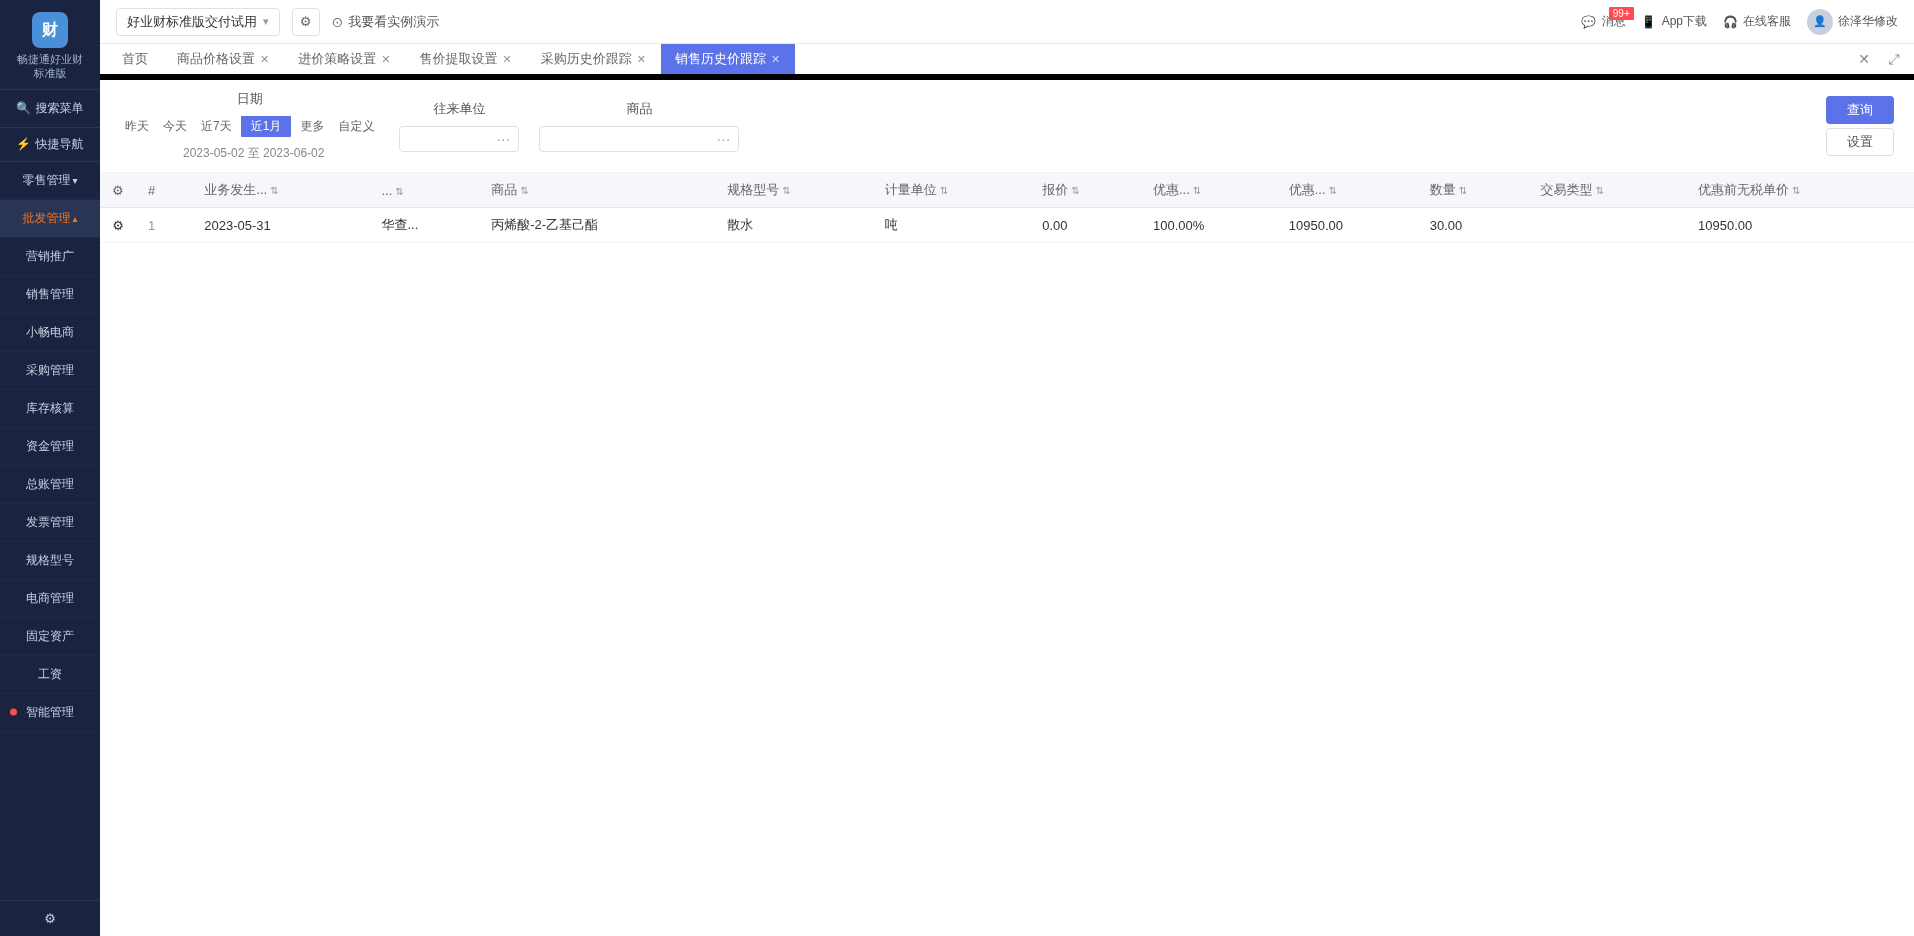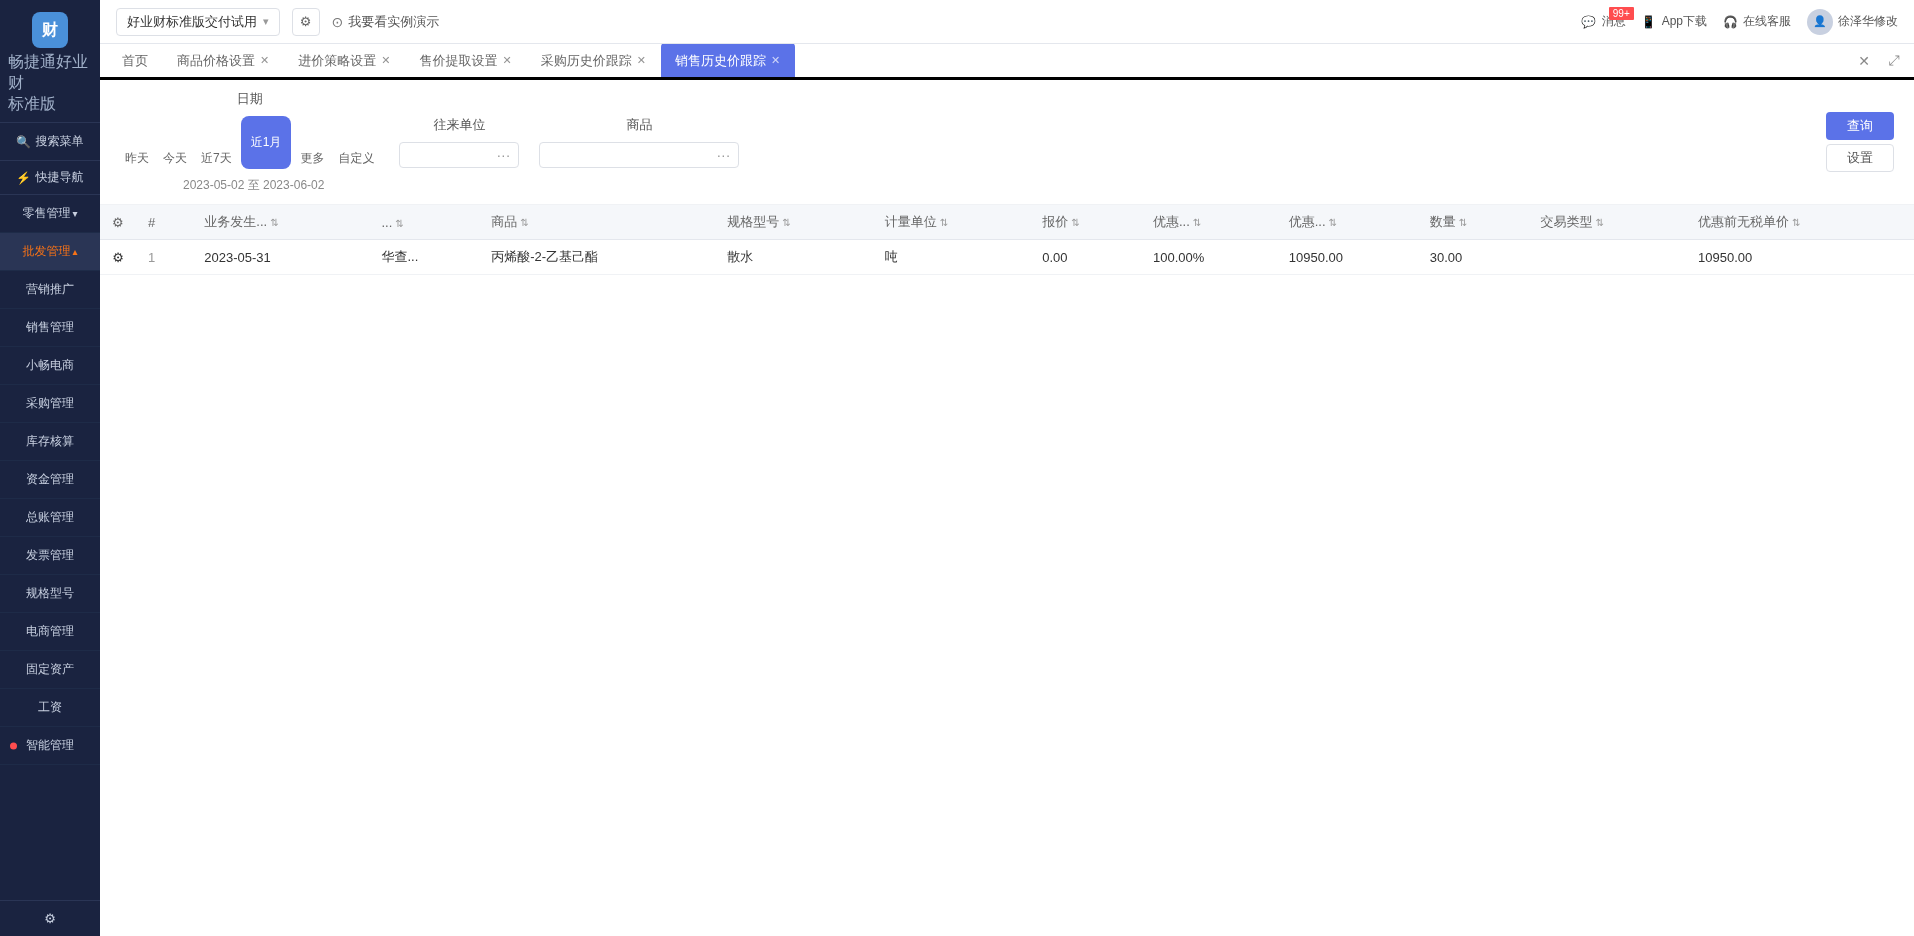--- a/index.html
+++ b/index.html
@@ -24,22 +24,23 @@
     }
     .sidebar-logo-icon {
       width: 36px; height: 36px;
       background: #4a90d9;
       border-radius: 8px;
       display: flex; align-items: center; justify-content: center;
       color: white; font-size: 16px; font-weight: bold;
       margin-bottom: 4px;
     }
     .sidebar-logo-text {
-      font-size: 16px;
+      font-size: 11px;
       color: #a0b0c8;
+      text-align: center;
       line-height: 1.3;
     }
     .sidebar-search {
       display: flex; align-items: center; justify-content: center;
       padding: 10px 8px;
       cursor: pointer;
       color: #c8d0e0;
       font-size: 12px;
       gap: 4px;
       border-bottom: 1px solid #2a3555;
@@ -147,21 +148,21 @@
       width: 26px; height: 26px;
       background: #c8d0e0;
       border-radius: 50%;
       display: flex; align-items: center; justify-content: center;
       font-size: 11px; color: #666;
     }
 
     
     .tab-bar {
       background: #fff;
-      border-bottom: 3px solid #000000;
+      border-bottom: 6px solid #000000;
       display: flex;
       align-items: center;
       height: 36px;
       padding: 0 8px;
       overflow: hidden;
     }
     .tab-item {
       display: flex; align-items: center; gap: 5px;
       padding: 0 14px;
       height: 36px;
@@ -246,22 +247,22 @@
     .search-label { font-size: 13px; color: #555; white-space: nowrap; }
     .date-filter {
       display: flex; align-items: flex-end; gap: 4px;
     }
     .date-btn {
       font-size: 12px; color: #666; cursor: pointer; padding: 2px 5px;
     }
     .date-btn.active {
       background: #5b72e8;
       color: white;
-      border-radius: 8px;
-      padding: 18px 10px;
+      border-radius: 1px;
+      padding: 2px 10px;
     }
     .date-range {
       font-size: 12px; color: #888; margin-left: 8px;
     }
     .search-input-field {
       border: 1px solid #dde0e6;
       border-radius: 4px;
       padding: 4px 8px;
       font-size: 12px;
       color: #333;

